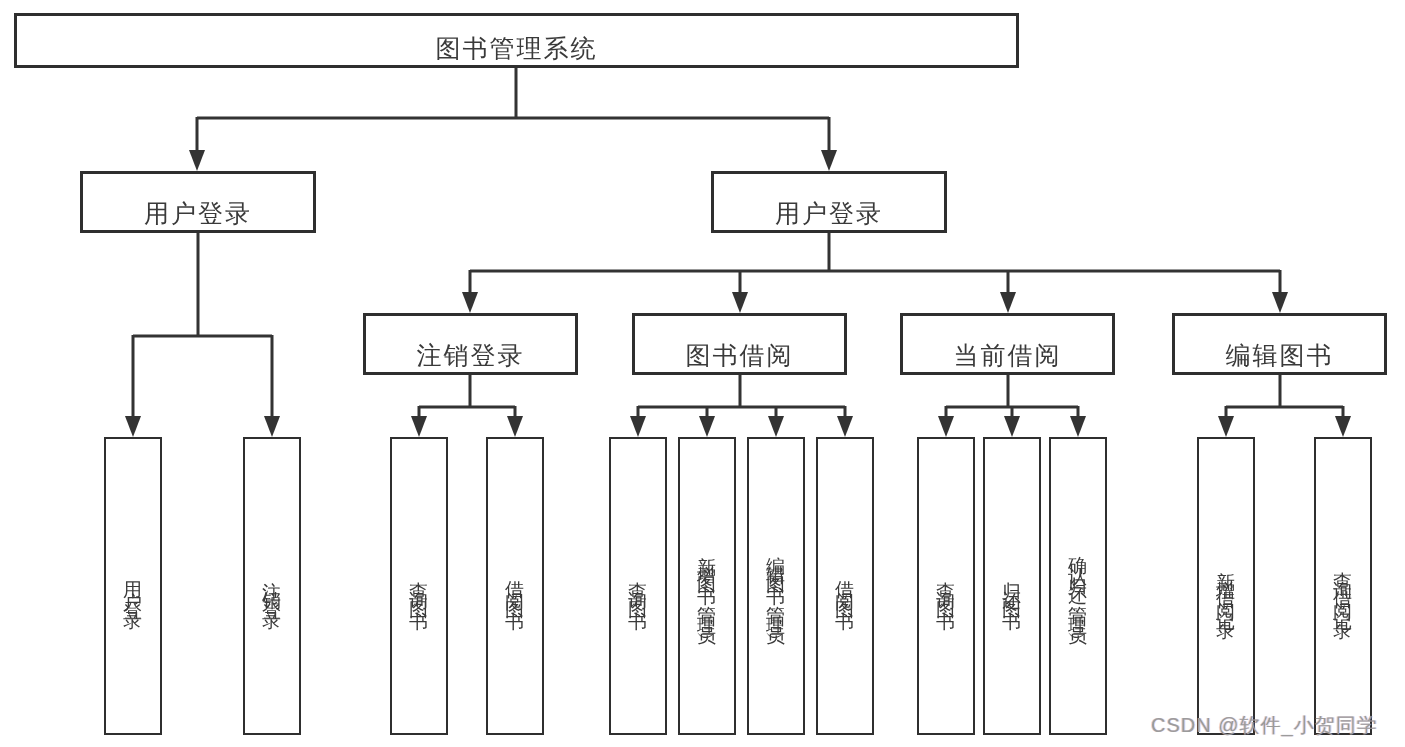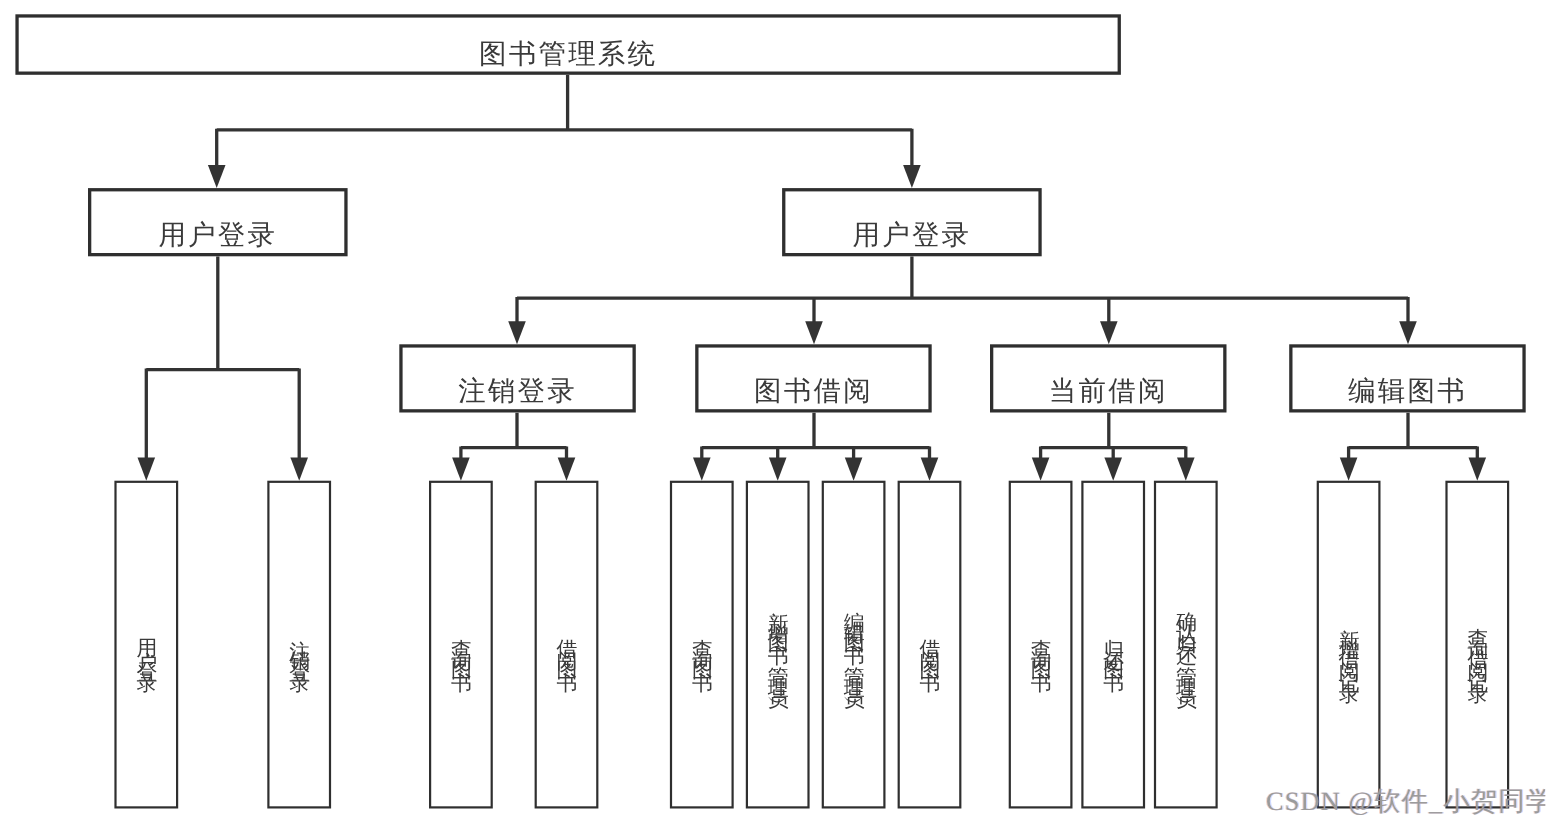--- a/index.html
+++ b/index.html
@@ -62,27 +62,26 @@
     letter-spacing: 10px;
     line-height: 1;
     color: var(--text);
     white-space: nowrap;
   }
   .watermark {
     position: absolute;
     left: 1151px;
     top: 712px;
     width: 215px;
-    font-size: 24px;
+    font-size: 20px;
     letter-spacing: 1px;
     color: var(--watermark);
     text-shadow: -1px 0 0 rgba(214,108,64,0.30), 1px 0 0 rgba(92,130,255,0.30);
     white-space: nowrap;
     z-index: 5;
-    font-family: Liberation Serif, serif;
   }
 </style>
 </head>
 <body>
 
 <div class="canvas">
 
   <svg class="connectors" viewBox="0 0 1405 747" xmlns="http://www.w3.org/2000/svg">
 
     <g>

